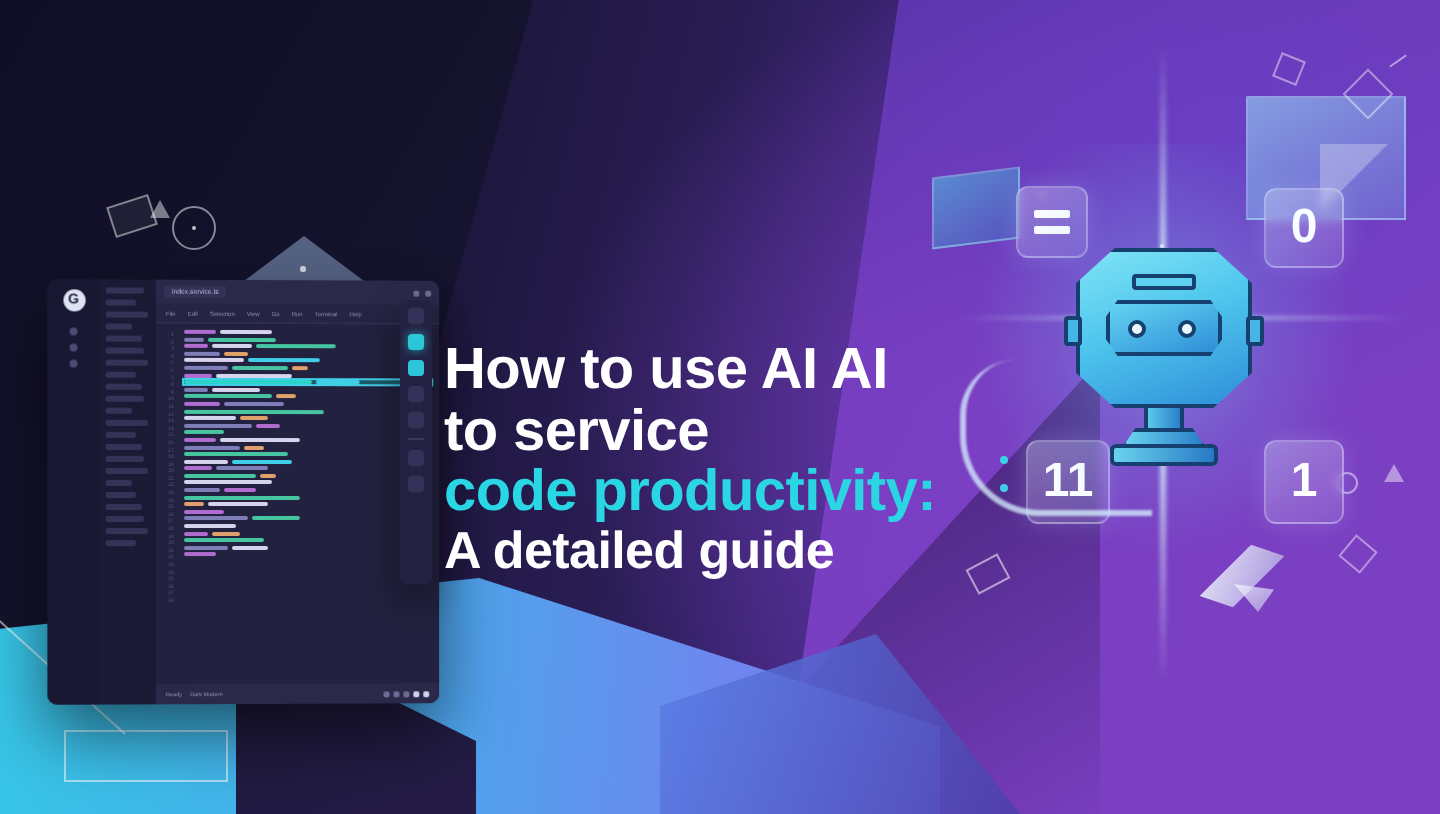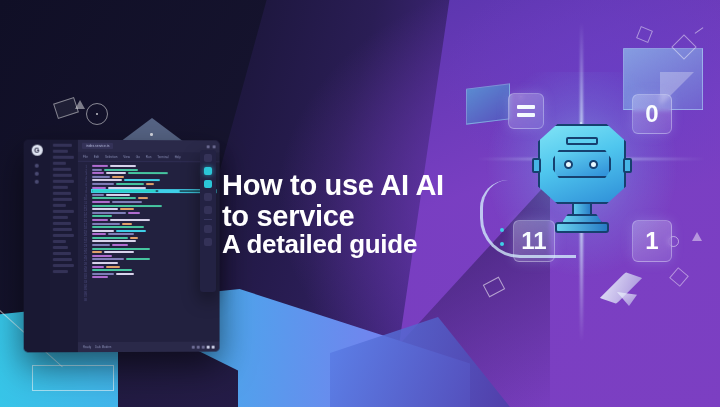--- a/index.html
+++ b/index.html
@@ -578,16 +578,17 @@
     <div class="tr-ic dim"></div>
     <div class="tr-ic dim"></div>
     <div class="tr-sep"></div>
     <div class="tr-ic dim"></div>
     <div class="tr-ic dim"></div>
   </div>
 
   <div class="headline">
     <div class="h-line">How to use AI AI</div>
     <div class="h-line">to service</div>
+    <div class="h-line accent">code productivity:</div>
     <div class="h-line sub">A detailed  guide</div>
   </div>
 
 </div>
 
 </body></html>

